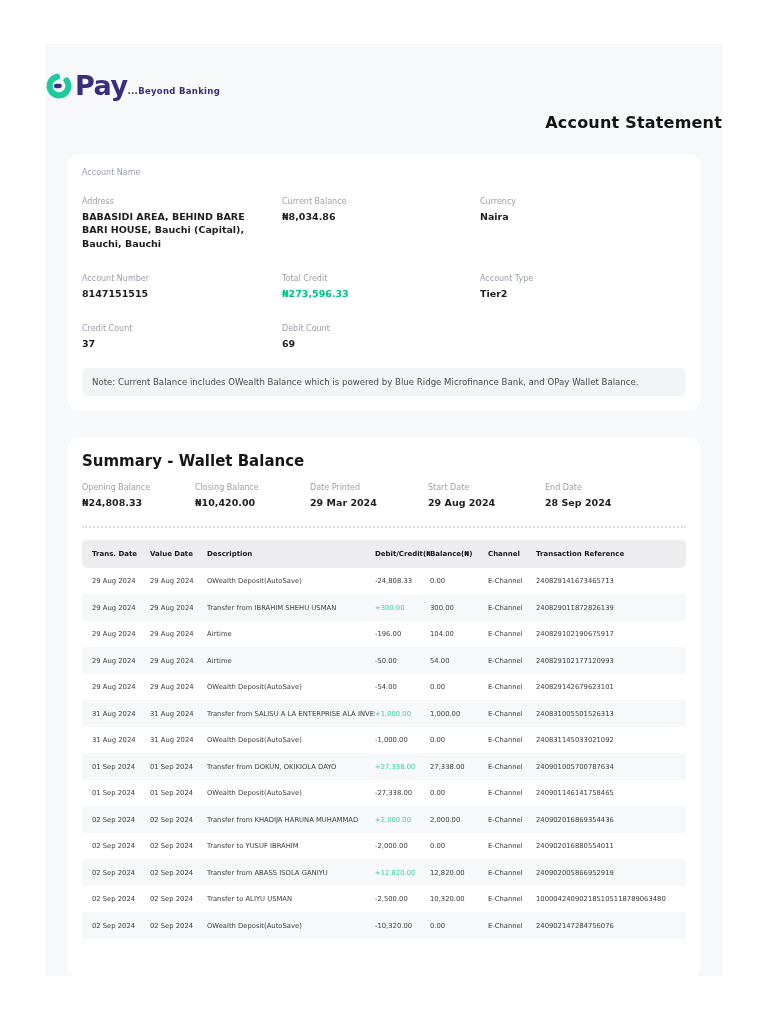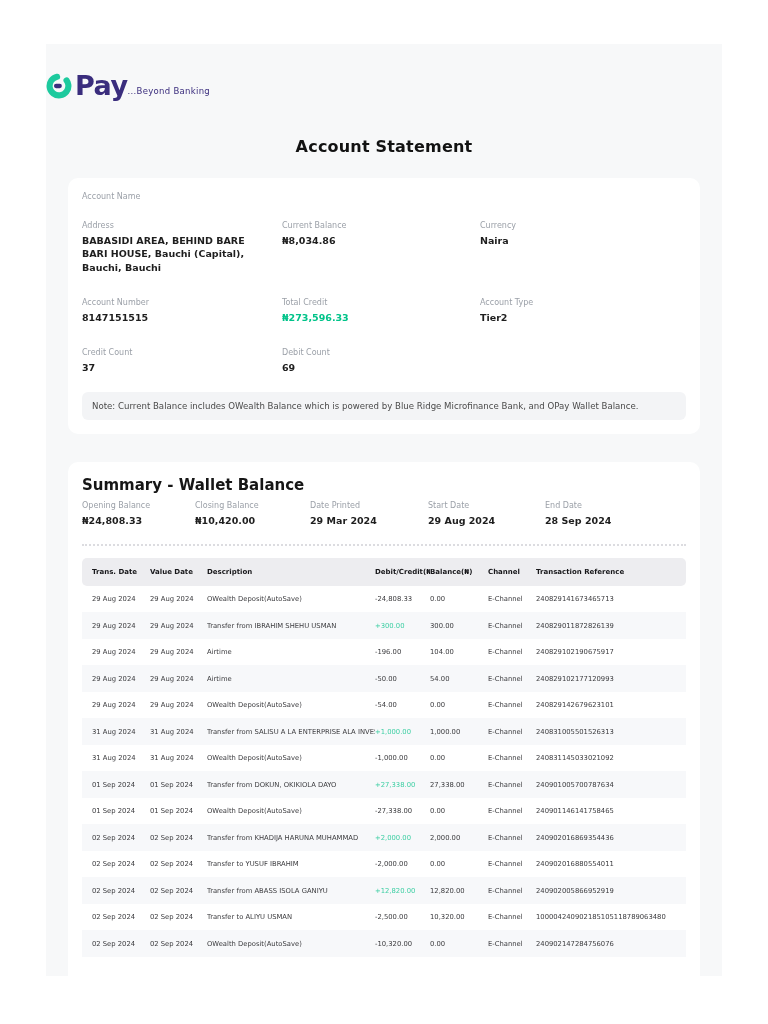--- a/index.html
+++ b/index.html
@@ -3,39 +3,39 @@
 <meta charset="utf-8">
 <style>
   * { margin:0; padding:0; box-sizing:border-box; }
   html,body { width:768px; height:1024px; background:#ffffff; font-family:"DejaVu Sans","Liberation Sans",sans-serif; }
   .page { position:absolute; left:46px; top:44px; width:676px; height:932px; background:#f7f8f9; overflow:hidden; }
 
   
   .logo-block { display:flex; align-items:center; margin-top:26px; }
   .logo-row { display:flex; align-items:center; gap:3px; }
   .logo-text { font-size:27px; font-weight:bold; color:#3A2D7D; letter-spacing:-0.5px; }
-  .tagline { font-size:8.5px; font-weight:normal; color:#3A2D7D; margin-top:10px; letter-spacing:0.3px; }
-  .stmt-title { text-align:center; font-size:16px; font-weight:bold; color:#121212; margin-top:36px; letter-spacing:0.2px; }
+  .tagline { font-size:8.5px; font-weight:bold; color:#3A2D7D; margin-top:10px; letter-spacing:0.3px; }
+  .stmt-title { text-align:right; font-size:16px; font-weight:bold; color:#121212; margin-top:12px; letter-spacing:0.2px; }
 
   .card { background:#ffffff; border-radius:10px; margin:0 22px; padding:14px; }
   .card1 { margin-top:22px; }
   .card2 { margin-top:28px; }
 
   .lbl { font-size:8px; color:#9ba0a8; margin-bottom:4px; }
   .val { font-size:9.5px; font-weight:bold; color:#1e1e1e; line-height:1.4; }
   .acct-name-val { font-size:10.5px; font-weight:bold; color:#1b1b1b; margin-top:3px; }
 
   .acct-grid { display:grid; grid-template-columns:200px 198px 1fr; margin-top:20px; row-gap:24px; }
   .acct-cell .val { max-width:190px; }
   .green-val .val { color:#00C389; }
 
   .note-box { background:#f3f4f6; border-radius:6px; margin-top:18px; padding:9px 10px; font-size:8.6px; color:#4a4a4a; }
 
   .summary-heading { font-size:15px; font-weight:bold; color:#161616; }
-  .summary-grid { display:grid; grid-template-columns:113px 115px 118px 117px 1fr; margin-top:7px; }
+  .summary-grid { display:grid; grid-template-columns:113px 115px 118px 117px 1fr; margin-top:13px; }
   .dotted-sep { border-top:2px dotted #dcdce0; margin:16px 0 12px 0; }
 
   .t-header { display:grid; grid-template-columns:58px 57px 1fr 55px 58px 48px 140px; background:#ededf0; border-radius:5px; height:28px; align-items:center; padding:4px 10px; font-size:7px; font-weight:bold; color:#17171a; }
   .t-row { display:grid; grid-template-columns:58px 57px 1fr 55px 58px 48px 140px; height:26.5px; align-items:center; padding:0 10px; font-size:6.8px; color:#3b3b3e; background:#ffffff; }
   .t-row.alt { background:#f7f8fa; }
   .t-row .credit { color:#3fcfa4; }
   .cell { overflow:hidden; white-space:nowrap; padding-right:4px; }
 </style>
 </head>
 <body>

